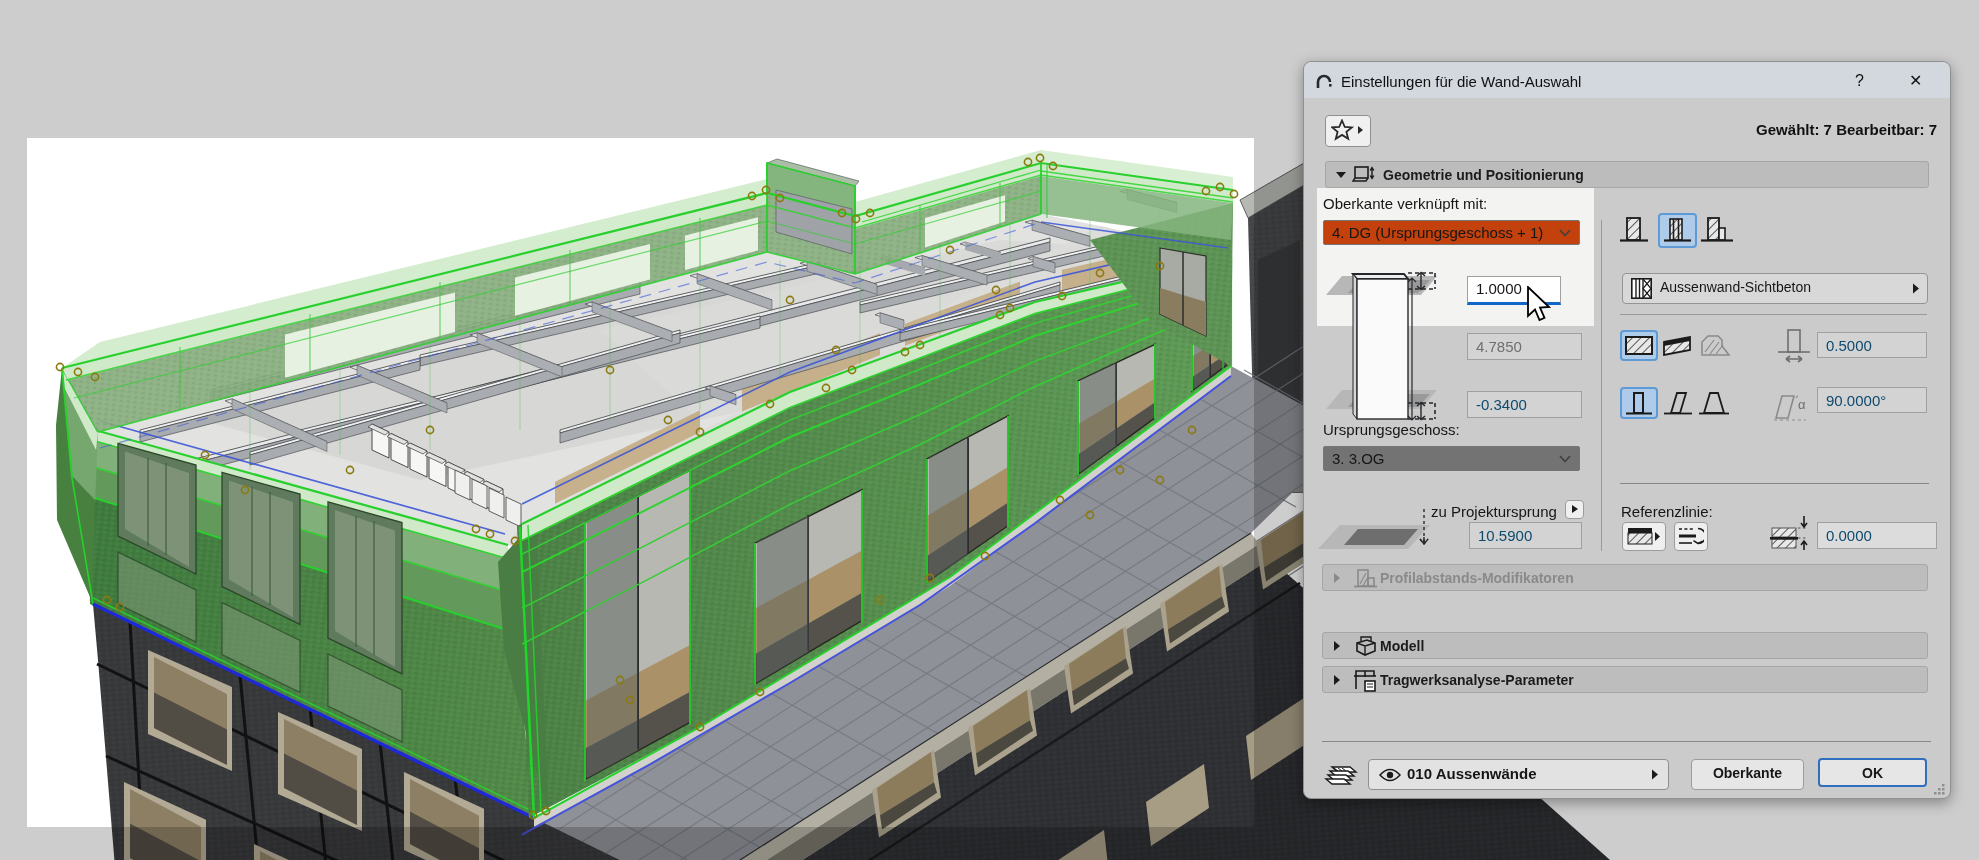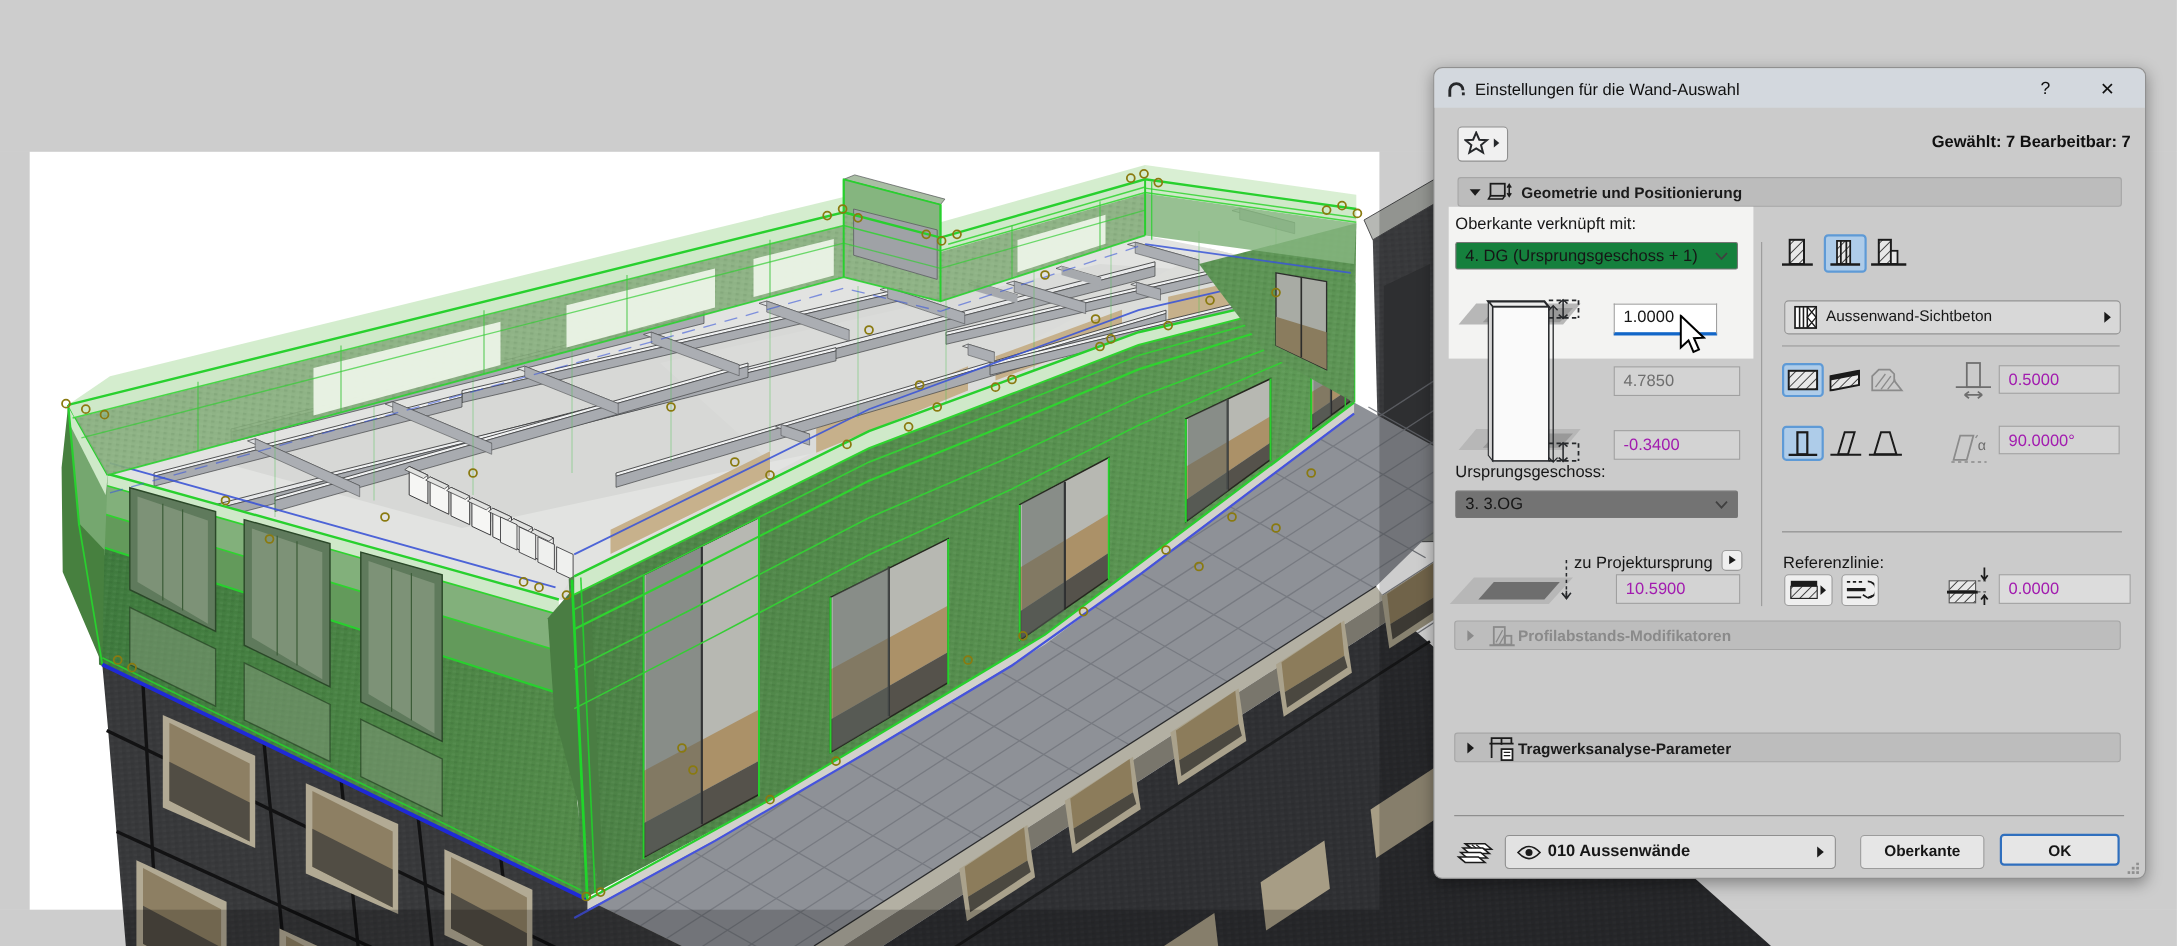--- a/index.html
+++ b/index.html
@@ -5,21 +5,21 @@
   html,body{margin:0;padding:0;}
   body{width:1979px;height:860px;overflow:hidden;font-family:"Liberation Sans",sans-serif;background:#fff;}
   #page{position:absolute;top:0;left:0;width:1979px;height:860px;overflow:hidden;}
   .abs{position:absolute;}
   .dim{position:absolute;background:rgba(0,0,0,0.198);}
   
   #dlg{position:absolute;left:1303px;top:61px;width:646px;height:736px;background:#cbcbcb;
        border:1px solid #909090;border-radius:8px;box-shadow:0 4px 14px rgba(0,0,0,0.35);font-size:15px;color:#1b1b1b;}
   #titlebar{position:absolute;left:0;top:0;width:100%;height:36px;background:#d3d8de;border-radius:8px 8px 0 0;}
   .lbl{position:absolute;white-space:nowrap;}
-  .inp{position:absolute;border:1px solid #a0a0a0;background:#d3d3d3;font-size:15px;color:#a21caf;line-height:25px;padding-left:8px;white-space:nowrap;}
+  .inp{position:absolute;border:1px solid #a0a0a0;background:#d3d3d3;font-size:15px;color:#0c4a6e;line-height:25px;padding-left:8px;white-space:nowrap;}
   .bar{position:absolute;left:18px;width:606px;height:27px;background:#bdbdbd;border:1px solid #a6a6a6;border-radius:3px;box-sizing:border-box;padding-left:40px;}
   .bar .tri{position:absolute;left:11px;top:8px;width:0;height:0;border-left:6px solid #1b1b1b;border-top:5px solid transparent;border-bottom:5px solid transparent;}
   .bar .txt{position:absolute;left:57px;top:5px;font-weight:bold;font-size:14px;}
   .btn{position:absolute;background:#e6e6e6;border:1px solid #9c9c9c;border-radius:4px;text-align:center;font-size:15px;}
   .bluebox{position:absolute;background:#aecce9;border:2px solid #5e9ad6;border-radius:4px;box-sizing:border-box;}
 </style>
 </head>
 <body>
 <div id="page">
 
@@ -441,21 +441,21 @@
       <svg class="abs" style="left:26px;top:3px" width="24" height="21" viewBox="0 0 24 21">
         <rect x="3" y="2" width="13" height="11" fill="none" stroke="#1b1b1b" stroke-width="1.6"></rect>
         <path d="M3 13 L1 16 L14 16 L16 13" fill="none" stroke="#1b1b1b" stroke-width="1.4"></path>
         <path d="M20 4 L20 12 M18.2 5.5 L20 2.6 L21.8 5.5 M18.2 10.5 L20 13.4 L21.8 10.5" fill="none" stroke="#1b1b1b" stroke-width="1.4"></path>
       </svg>
       <div class="txt">Geometrie und Positionierung</div>
     </div>
 
     <div class="abs" style="left:13px;top:126px;width:277px;height:138px;background:#f3f3f2"></div>
     <div class="lbl" style="left:19px;top:133px;color:#161616">Oberkante verknüpft mit:</div>
-    <div class="abs" style="left:19px;top:158px;width:257px;height:25px;background:#15803d;border:1px solid #757575;border-radius:2px;box-sizing:border-box">
+    <div class="abs" style="left:19px;top:158px;width:257px;height:25px;background:#c2410c;border:1px solid #757575;border-radius:2px;box-sizing:border-box">
       <div class="lbl" style="left:8px;top:3px;color:#161616">4. DG (Ursprungsgeschoss + 1)</div>
       <svg class="abs" style="right:8px;top:8px" width="12" height="8" viewBox="0 0 12 8">
           <path d="M1 1 L6 6.5 L11 1" fill="none" stroke="#404040" stroke-width="1.6"></path>
         </svg>
     </div>
 
     <div class="abs" style="left:163px;top:214px;width:94px;height:29px;background:#fff;border:1px solid #a0a0a0;border-bottom:3px solid #1266c8;box-sizing:border-box">
       <div class="lbl" style="left:8px;top:3px;color:#161616">1.0000</div>
     </div>
 
@@ -619,20 +619,29 @@
 
     <div class="bar" style="top:502px">
       <div class="tri" style="border-left-color:#8a8a8a"></div>
       <svg class="abs" style="left:30px;top:3px" width="26" height="22" viewBox="0 0 26 22">
         <rect x="5" y="2" width="10" height="16" fill="none" stroke="#8a8a8a" stroke-width="1.6"></rect>
         <path d="M7 16 L13 5 M10 18 L15 9" stroke="#8a8a8a" stroke-width="1.2"></path>
         <rect x="15" y="10" width="6" height="8" fill="none" stroke="#8a8a8a" stroke-width="1.6"></rect>
         <line x1="1" y1="18.5" x2="24" y2="18.5" stroke="#8a8a8a" stroke-width="1.8"></line>
       </svg>
       <div class="txt" style="color:#8a8a8a">Profilabstands-Modifikatoren</div>
+    </div>
+    <div class="bar" style="top:570px">
+      <div class="tri"></div>
+      <svg class="abs" style="left:30px;top:2px" width="26" height="24" viewBox="0 0 26 24">
+        <polygon points="4,8 14,5 22,8 22,16 12,20 4,16" fill="none" stroke="#1b1b1b" stroke-width="1.6"></polygon>
+        <path d="M4 8 L12 11 L22 8 M12 11 L12 20" fill="none" stroke="#1b1b1b" stroke-width="1.4"></path>
+        <path d="M8 6 L8 2 L18 2 L18 6" fill="none" stroke="#1b1b1b" stroke-width="1.4"></path>
+      </svg>
+      <div class="txt">Modell</div>
     </div>
     <div class="bar" style="top:604px">
       <div class="tri"></div>
       <svg class="abs" style="left:30px;top:2px" width="26" height="24" viewBox="0 0 26 24">
         <path d="M3 7 L3 2 L21 2 L21 7 M3 2 L3 20 M12 2 L12 8" fill="none" stroke="#1b1b1b" stroke-width="1.6"></path>
         <path d="M1 7 L23 7" stroke="#1b1b1b" stroke-width="1.6"></path>
         <rect x="12" y="12" width="10" height="10" fill="#fff" stroke="#1b1b1b" stroke-width="1.6"></rect>
         <path d="M14 15 L20 15 M14 18 L20 18" stroke="#1b1b1b" stroke-width="1.2"></path>
       </svg>
       <div class="txt">Tragwerksanalyse-Parameter</div>

